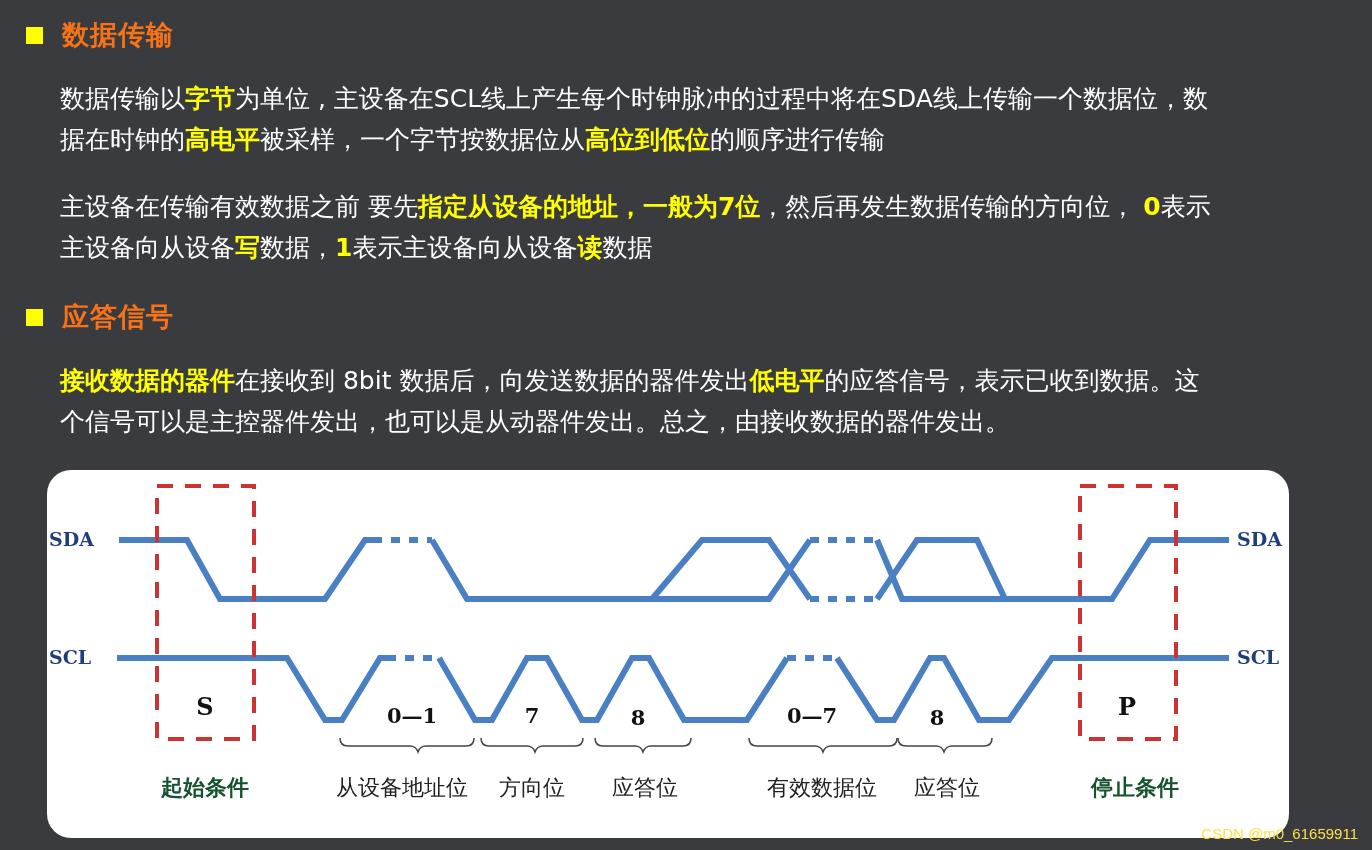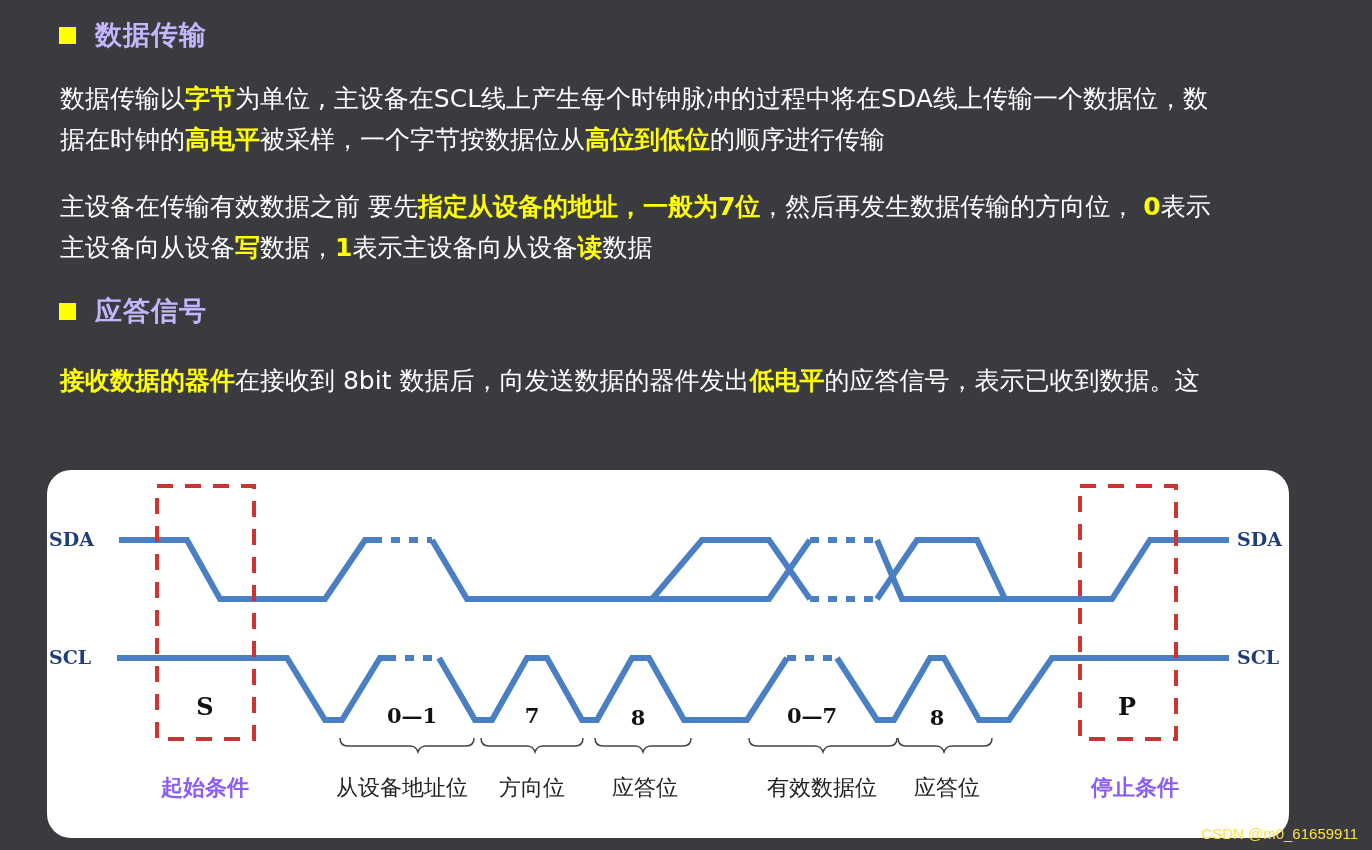--- a/index.html
+++ b/index.html
@@ -6,23 +6,22 @@
   body {
     width: 1372px; height: 850px; overflow: hidden;
     background: #3a3b3f;
     font-family: "DejaVu Sans", "Liberation Sans", sans-serif;
     color: #ffffff;
     position: relative;
   }
   .section-head {
     position: absolute; left: 26px;
     display: flex; align-items: center;
-    font-size: 27px; font-weight: bold; color: #c4b5fd;
+    font-size: 27px; font-weight: bold; color: #f97316;
     letter-spacing: 1px;
-    margin-left: 33px;
   }
   .bullet {
     width: 17px; height: 17px; background: #ffff00;
     margin-right: 19px; display: inline-block;
   }
   .para {
     position: absolute; left: 60px; width: 1290px;
     font-size: 25px; line-height: 41px; color: #ffffff;
   }
   .hl { color: #ffff00; font-weight: bold; text-align: center; }
@@ -46,44 +45,44 @@
   .cond-letter {
     position: absolute; font-family: "DejaVu Serif", "Liberation Serif", serif;
     font-weight: bold; font-size: 24px; color: #111111;
     transform: translateX(-50%);
   }
   .phase-label {
     position: absolute; font-size: 22px; color: #222222;
     transform: translateX(-50%); white-space: nowrap; text-align: right;
   }
   .cond-label {
-    position: absolute; font-size: 22px; color: #8b5cf6; font-weight: bold;
+    position: absolute; font-size: 22px; color: #14532d; font-weight: bold;
     transform: translateX(-50%); white-space: nowrap;
   }
   .watermark {
     position: absolute; right: 14px; bottom: 8px;
     font-family: "Liberation Sans", sans-serif;
     font-size: 15px; color: #fde047;
   }
 </style>
 </head>
 <body>
 
 <div class="section-head" style="top:17px;">
   <span class="bullet"></span>
   <span>数据传输</span>
 </div>
 <div class="para" style="top:78px;"><span>数据传输以</span><span class="hl">字节</span><span>为单位 , 主设备在SCL线上产生每个时钟脉冲的过程中将在SDA线上传输一个数据位，数</span><br><span>据在时钟的</span><span class="hl">高电平</span><span>被采样，一个字节按数据位从</span><span class="hl">高位到低位</span><span>的顺序进行传输</span></div>
 <div class="para" style="top:186px;"><span>主设备在传输有效数据之前 要先</span><span class="hl">指定从设备的地址，一般为7位</span><span>，然后再发生数据传输的方向位， </span><span class="hl">0</span><span>表示</span><br><span>主设备向从设备</span><span class="hl">写</span><span>数据，</span><span class="hl">1</span><span>表示主设备向从设备</span><span class="hl">读</span><span>数据</span></div>
 
-<div class="section-head" style="top:293px;">
+<div class="section-head" style="top:299px;">
   <span class="bullet"></span>
   <span>应答信号</span>
 </div>
-<div class="para" style="top:360px;"><span class="hl">接收数据的器件</span><span>在接收到 8bit 数据后，向发送数据的器件发出</span><span class="hl">低电平</span><span>的应答信号，表示已收到数据。这</span><br></div>
+<div class="para" style="top:360px;"><span class="hl">接收数据的器件</span><span>在接收到 8bit 数据后，向发送数据的器件发出</span><span class="hl">低电平</span><span>的应答信号，表示已收到数据。这</span><br><span>个信号可以是主控器件发出，也可以是从动器件发出。总之，由接收数据的器件发出。</span></div>
 
 <div class="diagram">
   <svg width="1242" height="368" viewBox="0 0 1242 368">
     <g fill="none" stroke="#4a7fc4" stroke-width="6" stroke-linejoin="miter">
 
       <polyline points="72,70 140,70 173,129 278,129 318,70 326,70"></polyline>
       <line x1="326" y1="70" x2="385" y2="70" stroke-dasharray="9,9"></line>
       <polyline points="385,70 420,129 565,129"></polyline>
 
       <polyline points="565,129 605,129 655,70 722,70 763,129"></polyline>

